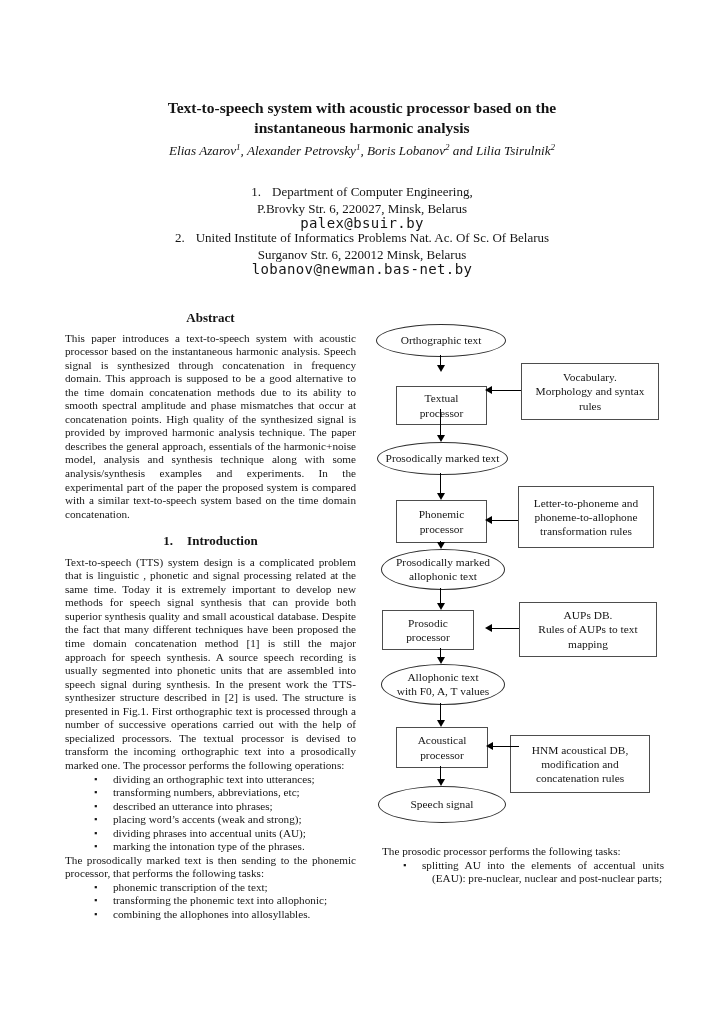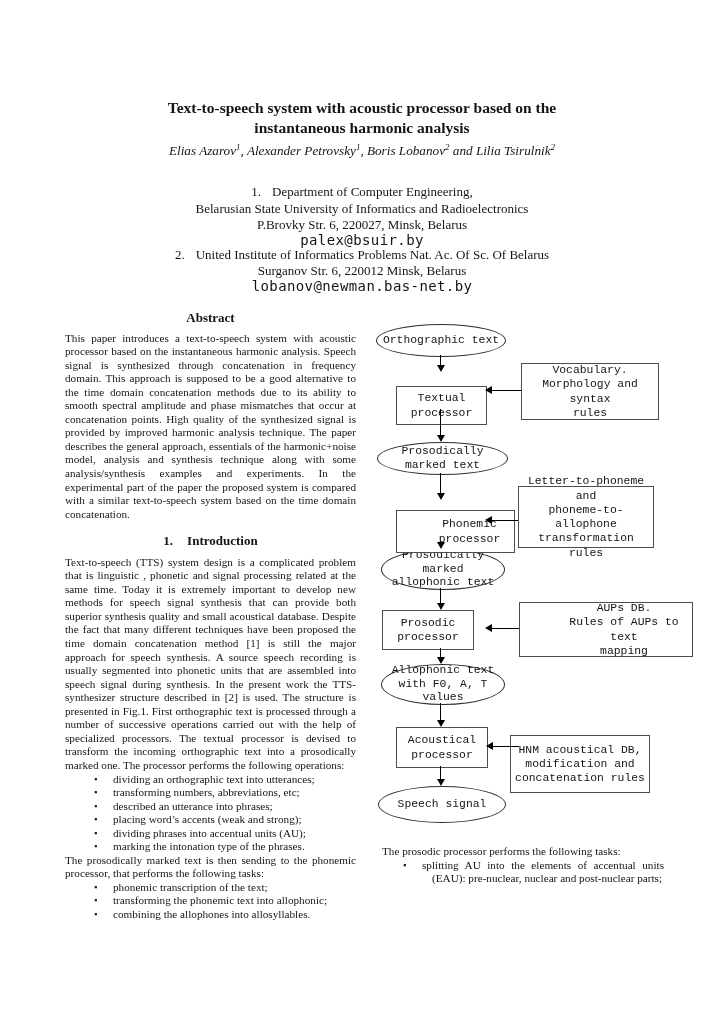--- a/index.html
+++ b/index.html
@@ -84,21 +84,21 @@
     text-align: justify;
   }
   .bullet-marker {
     position: absolute;
     left: 29px; top: 0;
     text-indent: 0;
     font-size: 9px;
   }
 
   
-  .diagram { position: relative; height: 502px; font-family: Liberation Mono, monospace; }
+  .diagram { position: relative; height: 502px; }
 
   .node-ellipse {
     position: absolute;
     border: 1.3px solid #2e2e2e;
     border-radius: 50%;
     display: flex; align-items: center; justify-content: center;
     text-align: center;
     font-size: 11.4px;
     line-height: 1.2;
     white-space: pre-line;
@@ -146,21 +146,20 @@
   <div class="title">
     <div class="title-inner">Text-to-speech system with acoustic processor based on the instantaneous harmonic analysis</div>
   </div>
 
   <div class="authors">
     <span><span>Elias Azarov</span><sup>1</sup><span>, </span></span><span><span>Alexander Petrovsky</span><sup>1</sup><span>, </span></span><span><span>Boris Lobanov</span><sup>2</sup><span> and </span></span><span><span>Lilia Tsirulnik</span><sup>2</sup></span>
   </div>
 
   <div class="affiliations">
     <div><span>1.</span><span class="aff-num-gap"></span><span>Department of Computer Engineering,</span></div>
-    <div>Belarusian State University of Informatics and Radioelectronics</div>
     <div>P.Brovky Str. 6, 220027, Minsk, Belarus</div>
     <div class="aff-email">palex@bsuir.by</div>
     <div><span>2.</span><span class="aff-num-gap"></span><span>United Institute of Informatics Problems Nat. Ac. Of Sc. Of Belarus</span></div>
     <div>Surganov Str. 6, 220012 Minsk, Belarus</div>
     <div class="aff-email">lobanov@newman.bas-net.by</div>
   </div>
 
   <div class="col-left">
     <div class="h-center">Abstract</div>
     <p class="para">This paper introduces a text-to-speech system with acoustic processor based on the instantaneous harmonic analysis. Speech signal is synthesized through concatenation in frequency domain. This approach is supposed to be a good alternative to the time domain concatenation methods due to its ability to smooth spectral amplitude and phase mismatches that occur at concatenation points. High quality of the synthesized signal is provided by improved harmonic analysis technique. The paper describes the general approach, essentials of the harmonic+noise model, analysis and synthesis technique along with some analysis/synthesis examples and experiments. In the experimental part of the paper the proposed system is compared with a similar text-to-speech system based on the time domain concatenation.</p>
@@ -194,34 +193,34 @@
       <div class="node-ellipse" style="left:2px; top:2px; width:128px; height:31px;">Orthographic text</div>
       <div class="node-ellipse" style="left:3px; top:120px; width:129px; height:31px;">Prosodically marked text</div>
       <div class="node-ellipse" style="left:7px; top:227px; width:122px; height:39px;">Prosodically marked
 allophonic text</div>
       <div class="node-ellipse" style="left:7px; top:342px; width:122px; height:39px;">Allophonic text
 with F0, A, T values</div>
       <div class="node-ellipse" style="left:4px; top:464px; width:126px; height:35px;">Speech signal</div>
 
       <div class="node-box" style="left:22px; top:50px; width:89px; height:37px;margin-top:14px;">Textual
 processor</div>
-      <div class="node-box" style="left:22px; top:188px; width:89px; height:41px;padding-left:28px;">Phonemic
+      <div class="node-box" style="left:22px; top:178px; width:89px; height:41px;">Phonemic
 processor</div>
       <div class="node-box" style="left:8px; top:288px; width:90px; height:38px;text-align:center;">Prosodic
 processor</div>
       <div class="node-box" style="left:22px; top:405px; width:90px; height:39px;">Acoustical
 processor</div>
 
       <div class="node-box" style="left:147px; top:41px; width:136px; height:55px;">Vocabulary.
 Morphology and syntax
 rules</div>
       <div class="node-box" style="left:144px; top:164px; width:134px; height:60px;">Letter-to-phoneme and
 phoneme-to-allophone
 transformation rules</div>
-      <div class="node-box" style="left:145px; top:280px; width:136px; height:53px;padding-left:36px;">AUPs DB.
+      <div class="node-box" style="left:145px; top:280px; width:136px; height:53px;">AUPs DB.
 Rules of AUPs to text
 mapping</div>
       <div class="node-box" style="left:136px; top:393px; width:138px; height:56px;margin-top:20px;">HNM acoustical DB,
 modification and
 concatenation rules</div>
 
       <div class="vline" style="top:33px; height:10px;"></div>
         <div class="ah-down" style="top:43px;"></div>
       <div class="vline" style="top:87px; height:26px;"></div>
         <div class="ah-down" style="top:113px;"></div>

